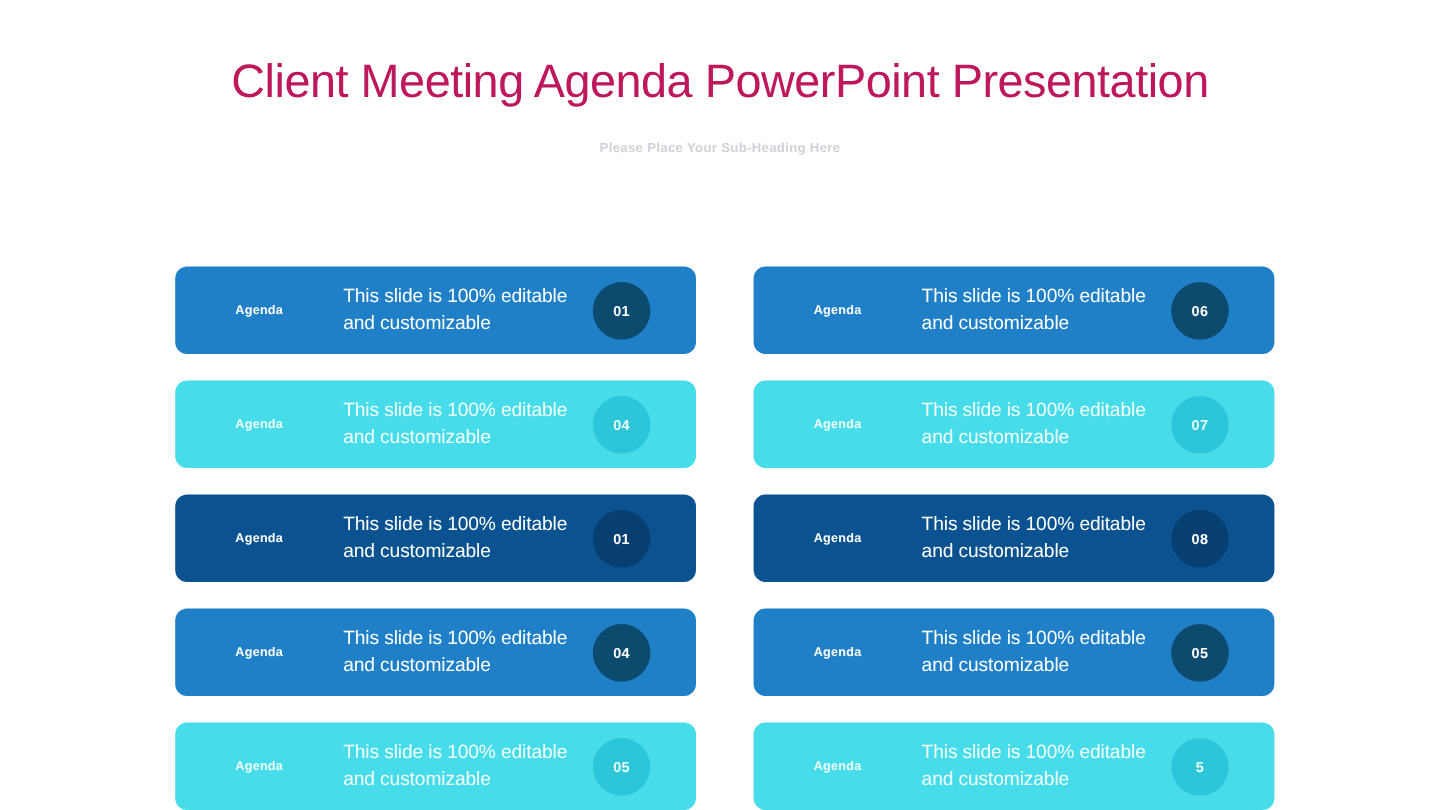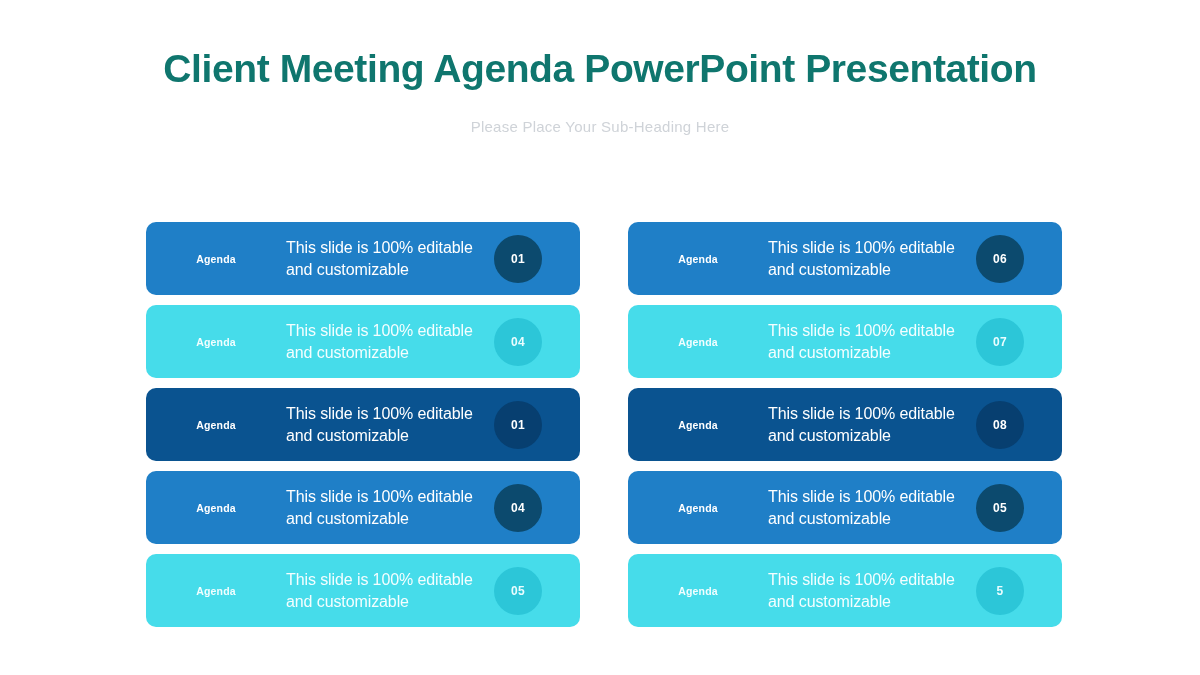--- a/index.html
+++ b/index.html
@@ -25,49 +25,49 @@
   
   .header {
     position: absolute;
     top: 48px;
     left: 0;
     width: 1200px;
     text-align: center;
   }
   .slide-title {
     font-size: 39px;
-    font-weight: bold;
-    color: #0f766e;
+    font-weight: normal;
+    color: #be185d;
     letter-spacing: -0.4px;
     line-height: 1.1;
     margin: 0;
     white-space: nowrap;
   }
   .slide-subtitle {
     margin: 27px 0 0 0;
-    font-size: 15px;
+    font-size: 11px;
     color: #cfd3d8;
     letter-spacing: 0.25px;
-    font-weight: normal;
+    font-weight: bold;
   }
 
   
   .agenda-grid {
     position: absolute;
     top: 222px;
     left: 146px;
     width: 916px;
     display: flex;
     justify-content: space-between;
   }
   .agenda-column {
     width: 434px;
     display: flex;
     flex-direction: column;
-    gap: 10px;
+    gap: 22px;
   }
 
   .agenda-row {
     position: relative;
     height: 73px;
     border-radius: 10px;
     display: flex;
     align-items: center;
     overflow: hidden;
   }

